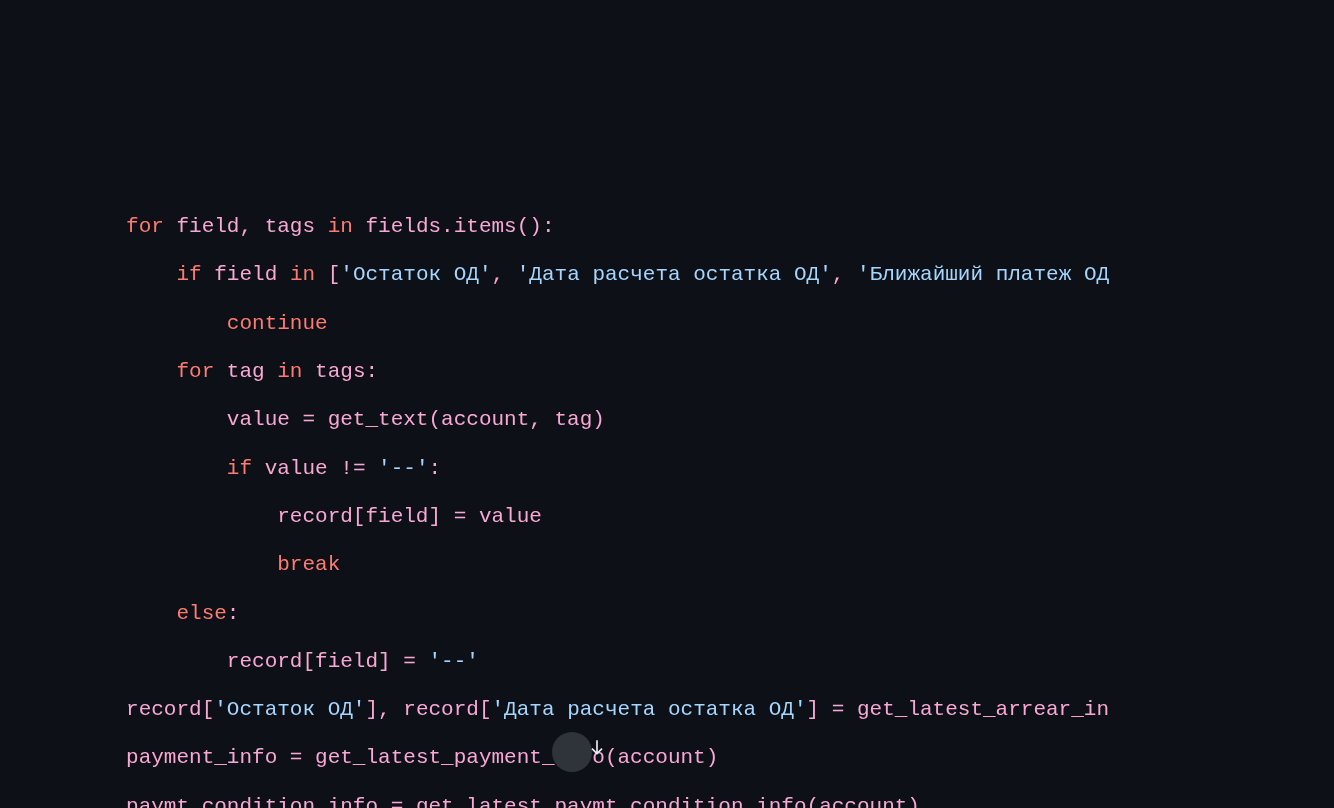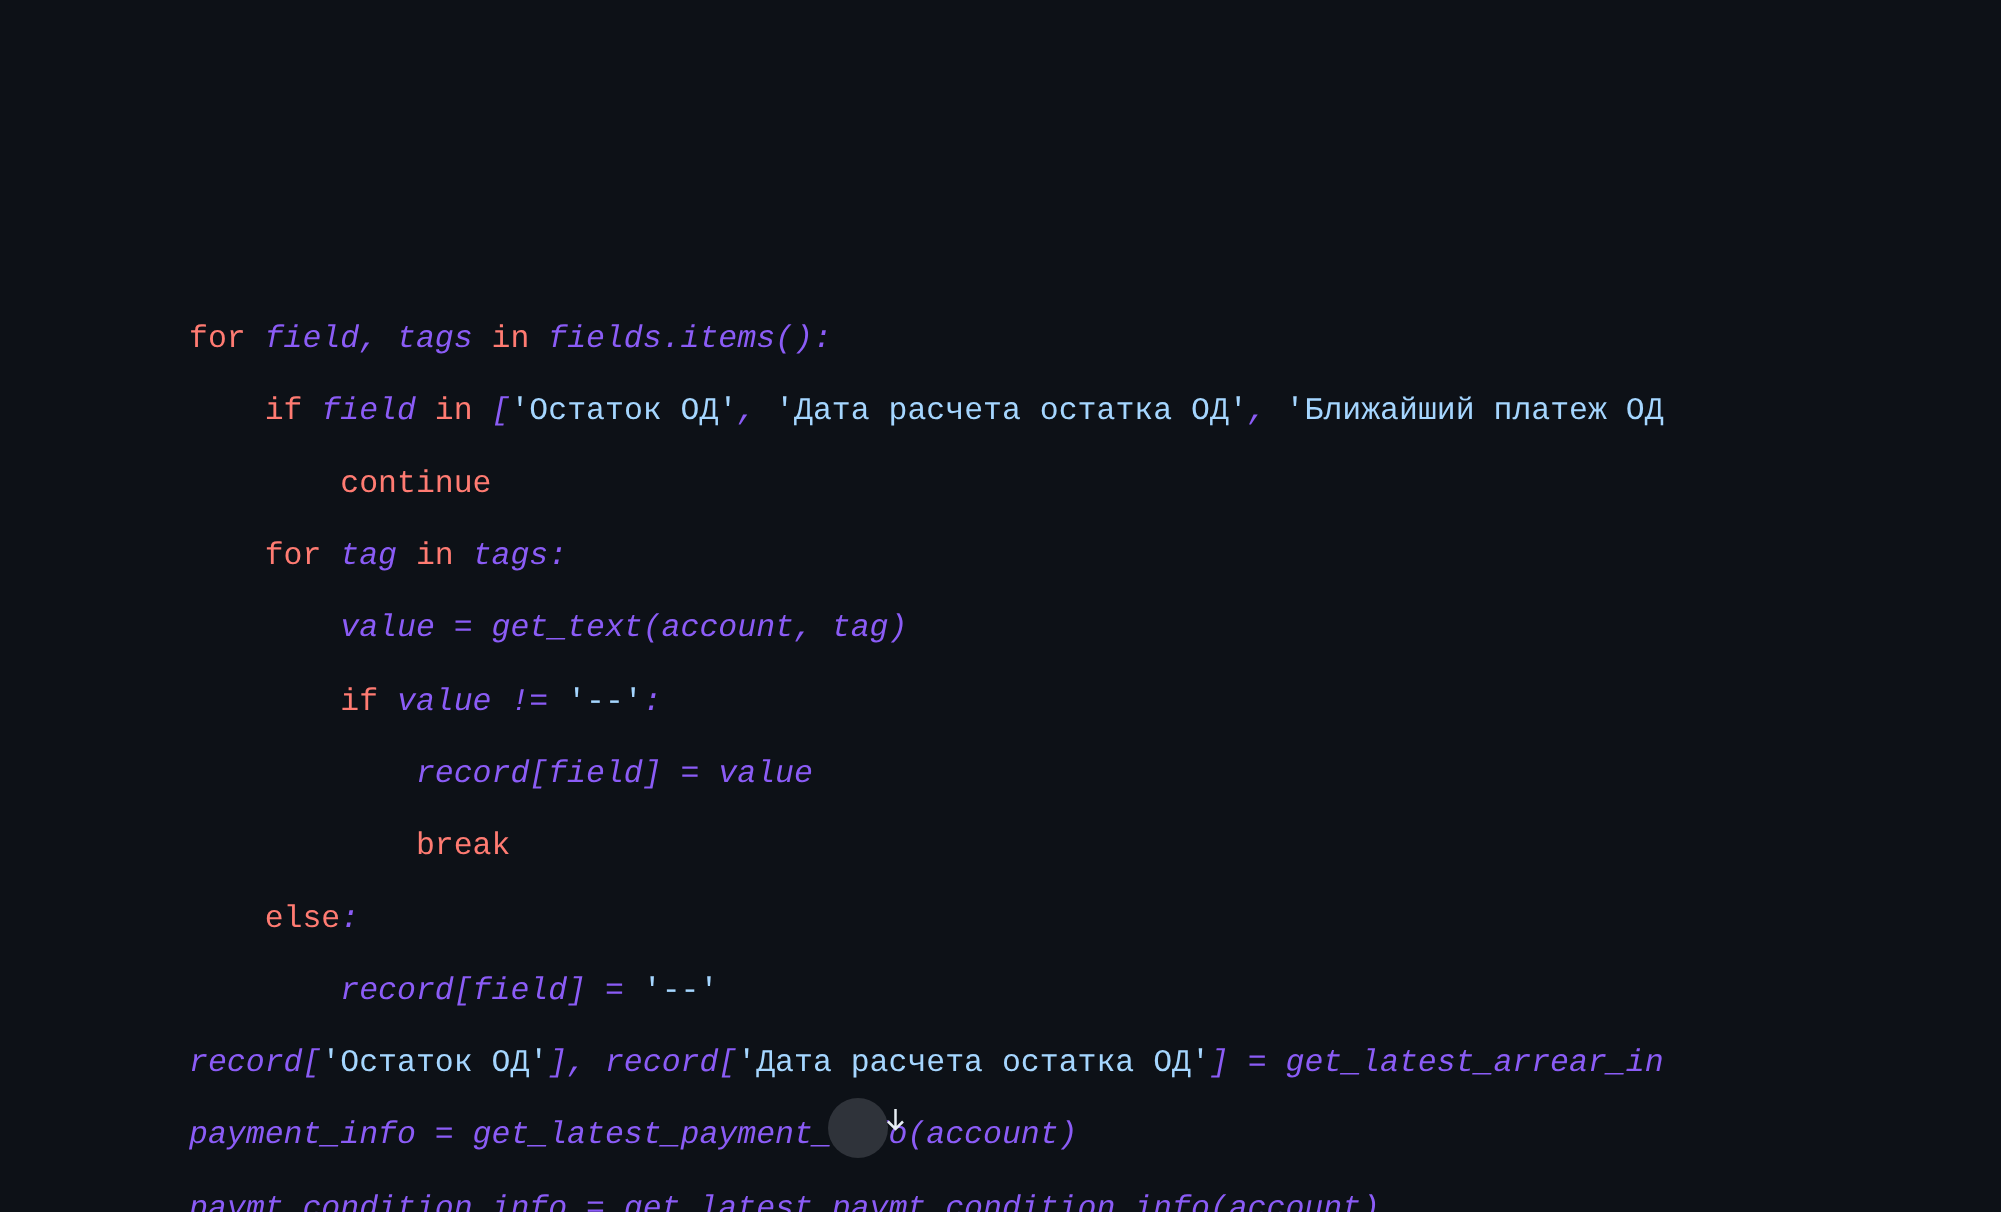--- a/index.html
+++ b/index.html
@@ -12,21 +12,21 @@
     padding: 10px 0 30px 0;
     width: 1334px;
     overflow: hidden;
     white-space: pre;
     position: relative;
   }
   .code { padding-left: 0; }
   .line { display: block; }
   .kw { color: #ff7b72; text-align: center; }        
   .str { color: #a5d6ff; margin-top: 21px; }
-  .id { color: #8b5cf6; font-style: italic; }
+  .id { color: #f9a8d4; }
   .scroll-btn {
     position: absolute;
     left: 552px;
     top: 732px;
     width: 40px;
     height: 40px;
     border-radius: 50%;
     background: #2f333a;
     display: flex;
     align-items: center;

